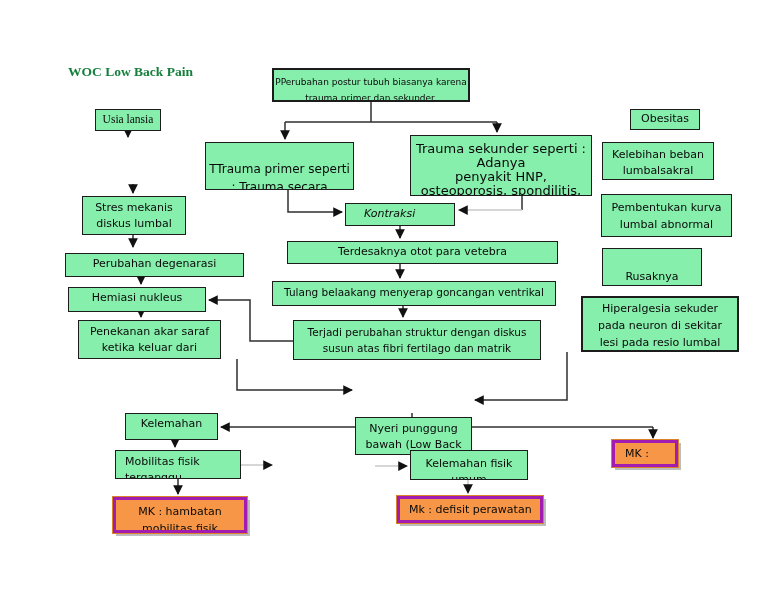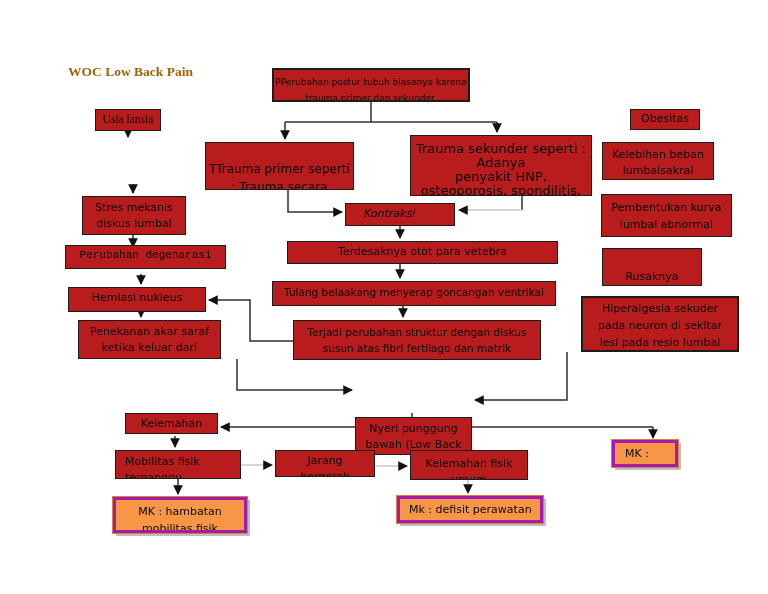--- a/index.html
+++ b/index.html
@@ -2,24 +2,24 @@
 <html><head>
 <meta charset="utf-8">
 <style>
   html,body{margin:0;padding:0;background:#ffffff;}
   #canvas{
     position:relative;width:768px;height:594px;background:#ffffff;
     font-family:"DejaVu Sans",sans-serif;color:#111;overflow:hidden;
   }
   #diagram-title{
     position:absolute;left:68px;top:64px;
-    font-family:"Liberation Serif",serif;font-weight:bold;font-size:13.5px;color:#a16207;
+    font-family:"Liberation Serif",serif;font-weight:bold;font-size:13.5px;color:#15803d;
   }
   .box{
-    position:absolute;box-sizing:border-box;background:#b91c1c;
+    position:absolute;box-sizing:border-box;background:#86efac;
     border:1.5px solid #1c1c1c;text-align:center;white-space:pre-line;
     overflow:hidden;font-size:11px;line-height:16px;color:#0a0a0a;
   }
   .orange{
     background:#F79646;border:3px solid #a21caf;
     box-shadow:0 0 0 1px #D9822B, 3px 3px 0 0 #bdbdbd;
   }
   svg.wires{position:absolute;left:0;top:0;pointer-events:none;}
   .wire{stroke:#2f2f2f;stroke-width:1.5;fill:none;}
   .wire.gray{stroke:#c9c9c9;}
@@ -28,29 +28,29 @@
   .n-usia{left:95px;top:109px;width:66px;height:22px;font-family:"Liberation Serif",serif;font-size:11.5px;line-height:18px;}
   .n-fibro{left:78px;top:140px;width:110px;height:44px;line-height:16px;padding-top:4px;}
   .n-primer{left:205px;top:142px;width:149px;height:48px;font-size:12px;line-height:17.5px;padding-top:18px;}
   .n-sekunder{left:410px;top:135px;width:182px;height:61px;font-size:13px;line-height:14px;padding-top:6px;}
   .n-obesitas{left:622px;top:109px;width:70px;height:21px;line-height:17px;margin-left:8px;}
   .n-kelebihan{left:602px;top:142px;width:112px;height:38px;line-height:16px;padding-top:4px;}
   .n-pembentukan{left:601px;top:194px;width:131px;height:43px;line-height:17px;padding-top:4px;}
   .n-rusaknya{left:602px;top:248px;width:100px;height:38px;line-height:16px;padding-top:20px;}
   .n-hiperalgesia{left:581px;top:296px;width:158px;height:56px;line-height:17px;padding-top:2px;border-width:2px;}
   .n-stres{left:82px;top:196px;width:104px;height:39px;line-height:16px;padding-top:3px;}
-  .n-degenarasi{left:65px;top:245px;width:161px;height:24px;line-height:19px;font-family:Liberation Mono, monospace;}
+  .n-degenarasi{left:65px;top:253px;width:179px;height:24px;line-height:19px;}
   .n-hemiasi{left:68px;top:287px;width:138px;height:25px;line-height:20px;}
   .n-penekanan{left:78px;top:320px;width:143px;height:39px;line-height:16px;padding-top:3px;}
   .n-kontraksi{left:345px;top:203px;width:110px;height:23px;line-height:19px;text-align:left;padding-left:18px;font-style:italic;}
   .n-terdesaknya{left:287px;top:241px;width:271px;height:23px;line-height:19px;}
   .n-tulang{left:272px;top:281px;width:284px;height:25px;font-size:10.5px;line-height:21px;}
   .n-terjadi{left:293px;top:320px;width:248px;height:40px;font-size:10.5px;line-height:16px;padding-top:3px;}
   .n-nyeri{left:355px;top:375px;width:117px;height:38px;line-height:15.5px;padding-top:3px;margin-top:42px;}
-  .n-kelemahan{left:125px;top:413px;width:93px;height:21px;line-height:19px;}
+  .n-kelemahan{left:125px;top:413px;width:93px;height:27px;line-height:19px;}
   .n-mobilitas{left:115px;top:450px;width:126px;height:29px;line-height:16px;padding-top:3px;text-align:left;padding-left:9px;}
   .n-jarang{left:275px;top:450px;width:100px;height:27px;line-height:16px;padding-top:2px;}
   .n-kelemahanfisik{left:410px;top:450px;width:118px;height:30px;line-height:16px;padding-top:5px;}
   .n-mkhambatan{left:113px;top:497px;width:134px;height:36px;line-height:17px;padding-top:3px;}
   .n-mkdefisit{left:397px;top:496px;width:146px;height:27px;line-height:18px;padding-top:2px;text-align:left;padding-left:9px;}
   .n-mkkanan{left:612px;top:440px;width:66px;height:27px;line-height:22px;text-align:left;padding-left:10px;}
 </style>
 </head>
 <body>
 
@@ -123,22 +123,20 @@
   <div class="box n-tulang">Tulang belaakang menyerap goncangan ventrikal</div>
   <div class="box n-terjadi">Terjadi perubahan struktur dengan diskus
 susun atas fibri fertilago dan matrik
 gelatinus</div>
   <div class="box n-nyeri">Nyeri punggung
 bawah (Low Back
 Pain)</div>
   <div class="box n-kelemahan">Kelemahan</div>
   <div class="box n-mobilitas">Mobilitas fisik
 terganggu</div>
-  <div class="box n-jarang">Jarang
-bergerak</div>
   <div class="box n-kelemahanfisik">Kelemahan fisik
 umum</div>
   <div class="box orange n-mkhambatan">MK : hambatan
 mobilitas fisik</div>
   <div class="box orange n-mkdefisit">Mk : defisit perawatan
 diri</div>
   <div class="box orange n-mkkanan">MK :</div>
 
 </div>
 

